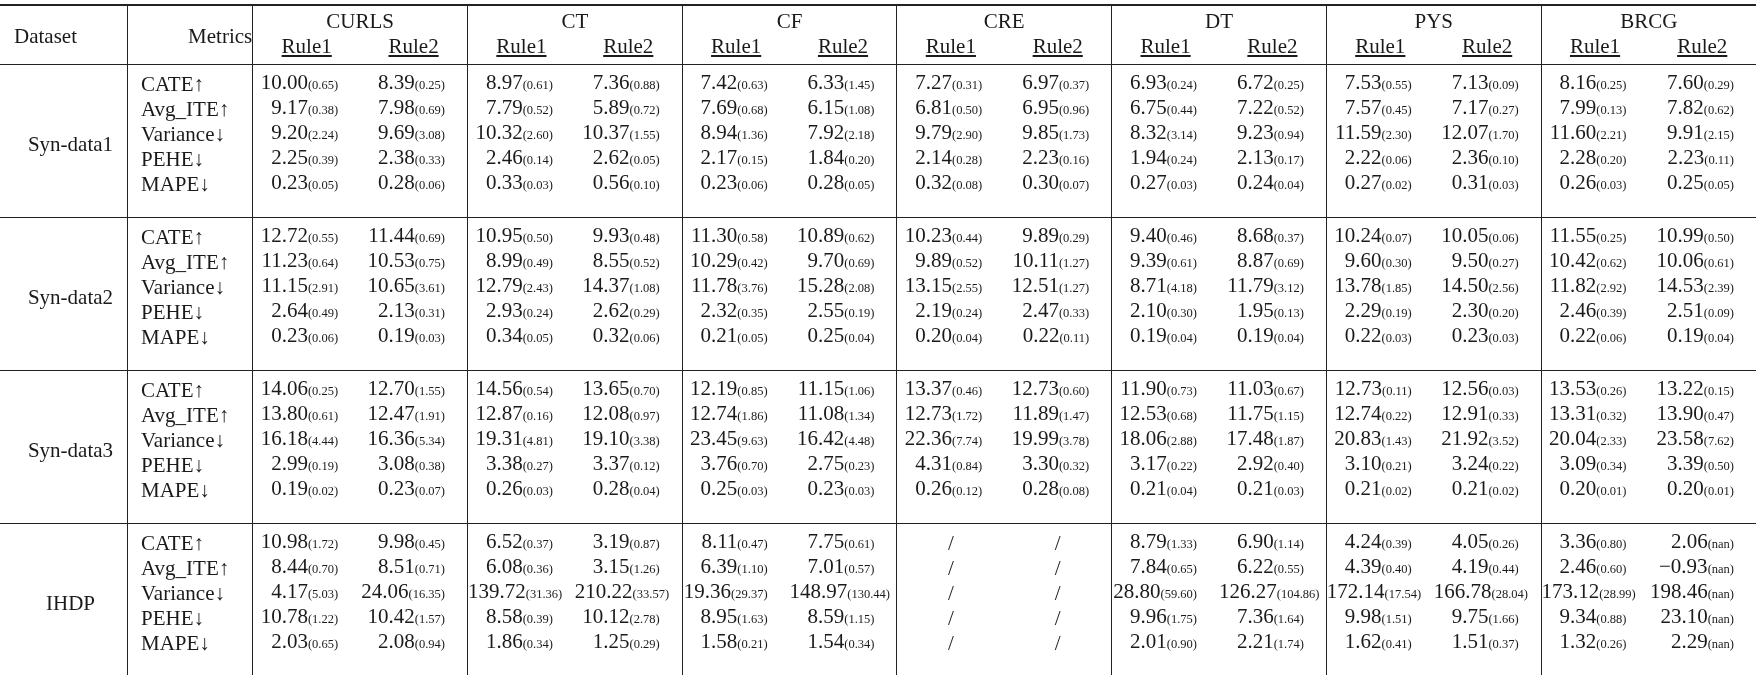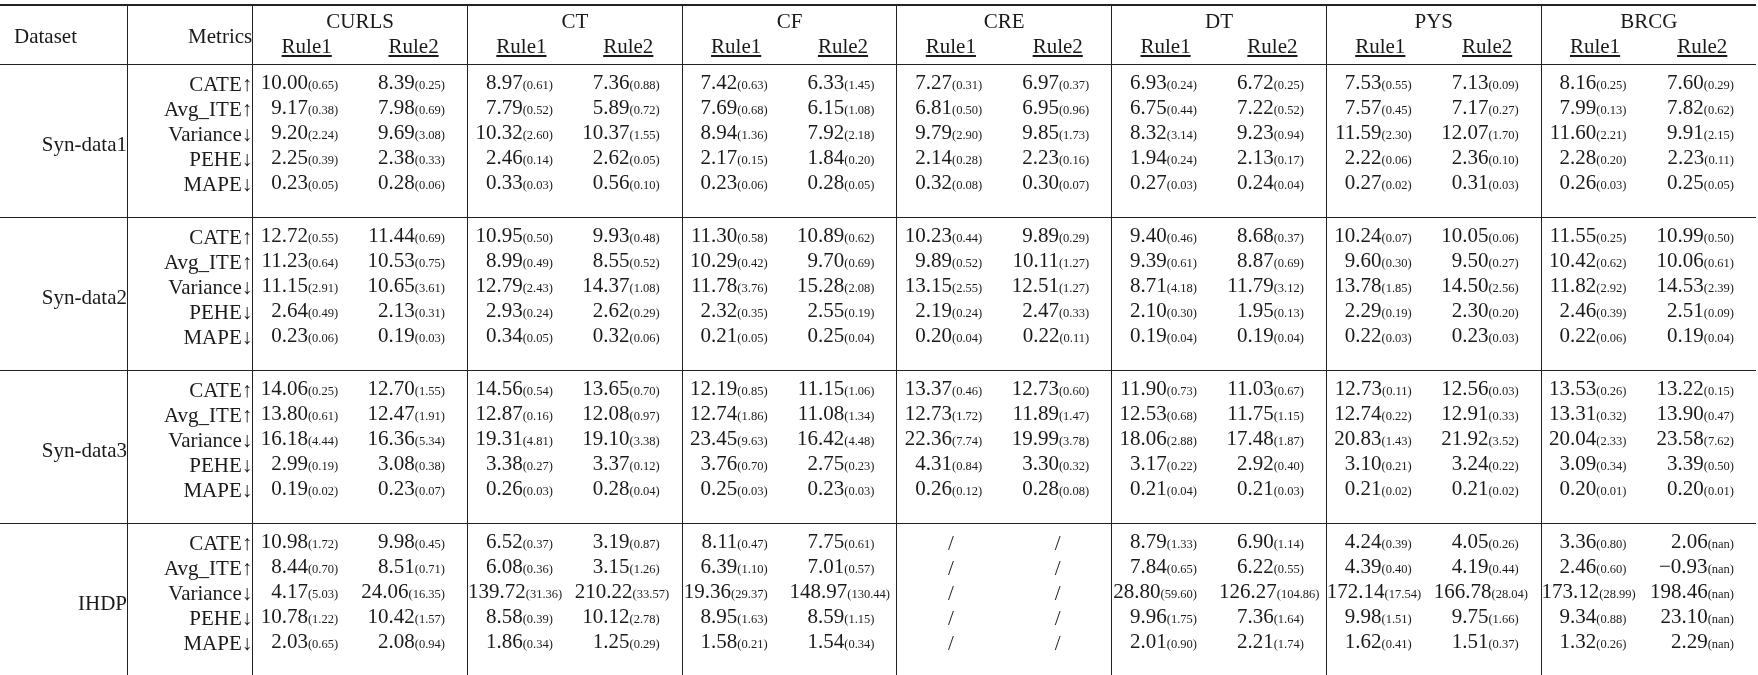--- a/index.html
+++ b/index.html
@@ -5,22 +5,22 @@
   html, body { margin: 0; padding: 0; background: #ffffff; }
   body { width: 1758px; height: 675px; overflow: hidden; font-family: "Liberation Serif", "DejaVu Serif", serif; color: #1a1a1a; }
   .wrap { position: relative; width: 1468px; height: 675px; }
   table { border-collapse: collapse; position: absolute; left: 0; top: 4px; width: 1756px; table-layout: fixed; }
   table.tbl { border-top: 2.5px solid #222; border-bottom: 2.5px solid #222; }
   th, td { padding: 0; font-weight: normal; white-space: nowrap; }
   .h1 th { font-size: 21px; height: 26px; padding-top: 2px; }
   .h2 th { font-size: 21px; height: 30px; vertical-align: top; }
   .head-bottom th { border-bottom: 1.6px solid #222; }
   .vsep { border-right: 1.5px solid #222; }
-  td.ds { font-size: 21px; text-align: right; padding-left: 14px; vertical-align: middle; }
-  td.mt { font-size: 21px; text-align: right; padding-left: 13px; }
+  td.ds { font-size: 21px; text-align: center; padding-left: 14px; vertical-align: middle; }
+  td.mt { font-size: 21px; text-align: left; padding-left: 13px; }
   td.v { font-size: 21px; text-align: right; padding-right: 22px; height: 21.6px; line-height: 21.6px; }
   td.v .sd { font-size: 12.5px; }
   td.v.slash { text-align: center; padding-right: 0; padding-left: 0; }
   tr.grp-first td { padding-top: 7px; }
   tr.grp-last td { padding-bottom: 20px; }
   tr.grp-end td { border-bottom: 1.6px solid #222; }
   th.dsh { text-align: left; padding-left: 14px; vertical-align: middle; font-size: 21px; }
   th.mth { text-align: right; padding-left: 13px; vertical-align: middle; font-size: 21px; }
   th.grp { text-align: center; margin-top: 44px; }
   th.rule { text-align: center; text-decoration: underline; }

